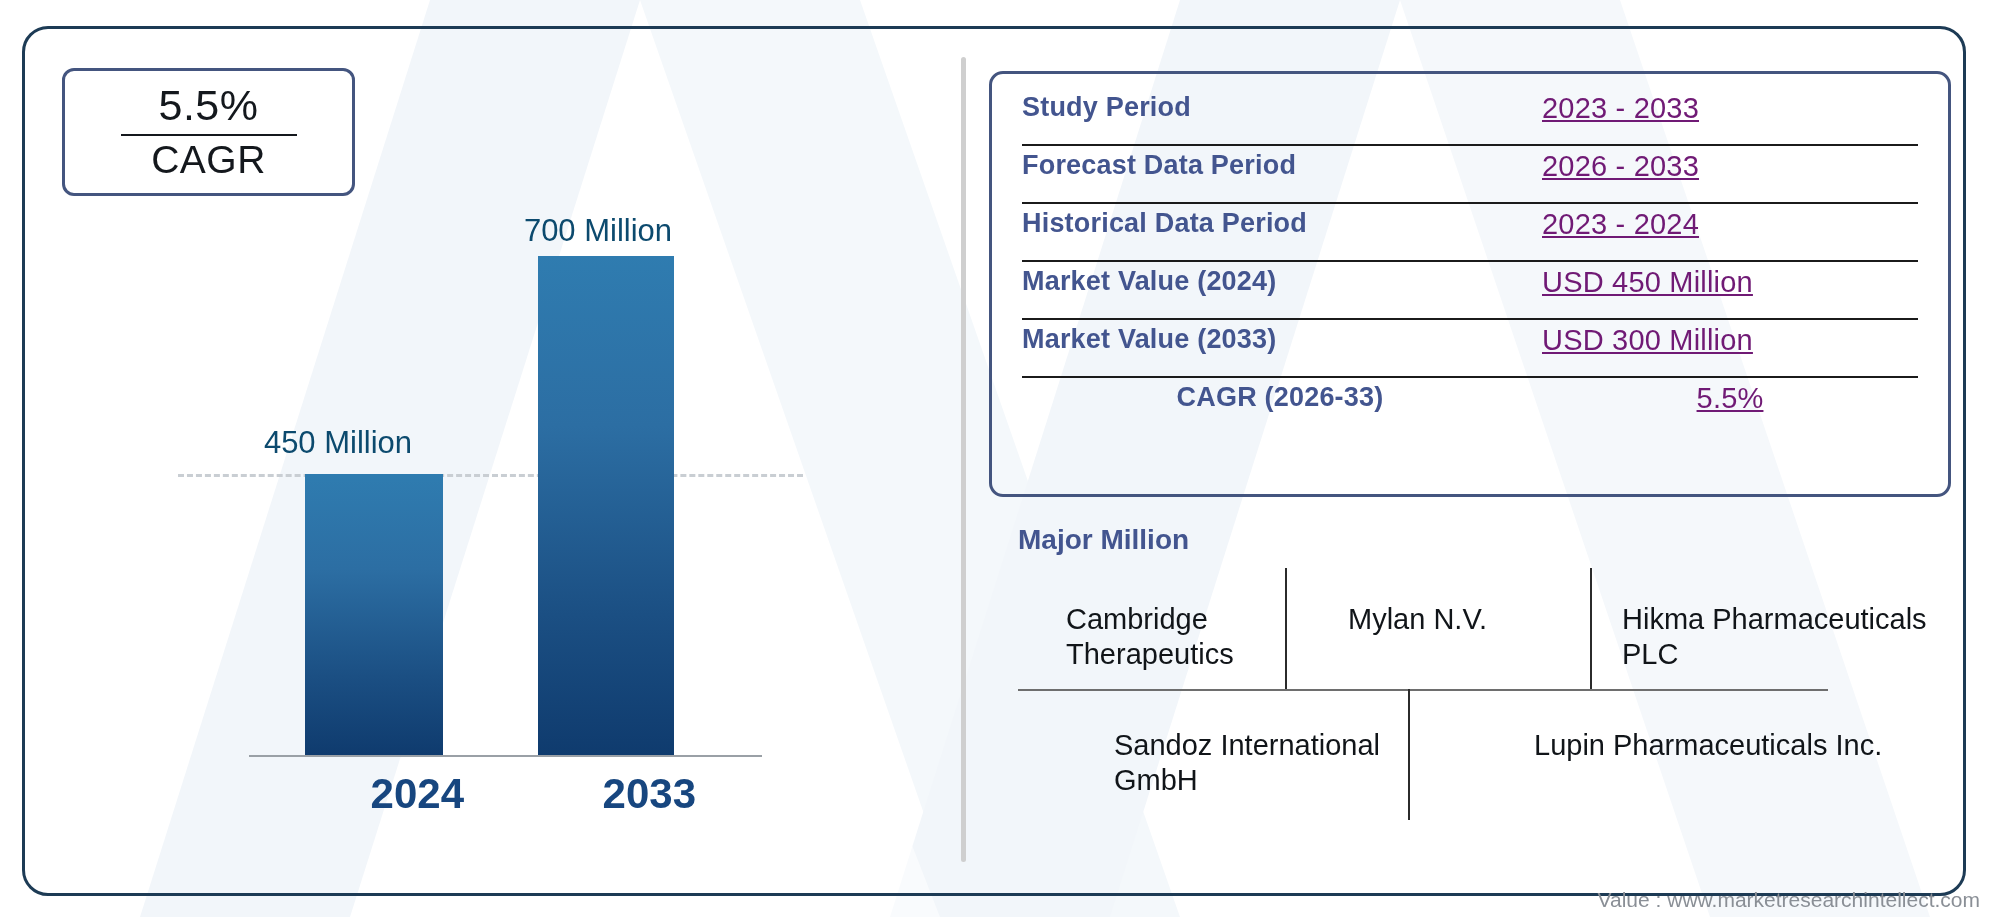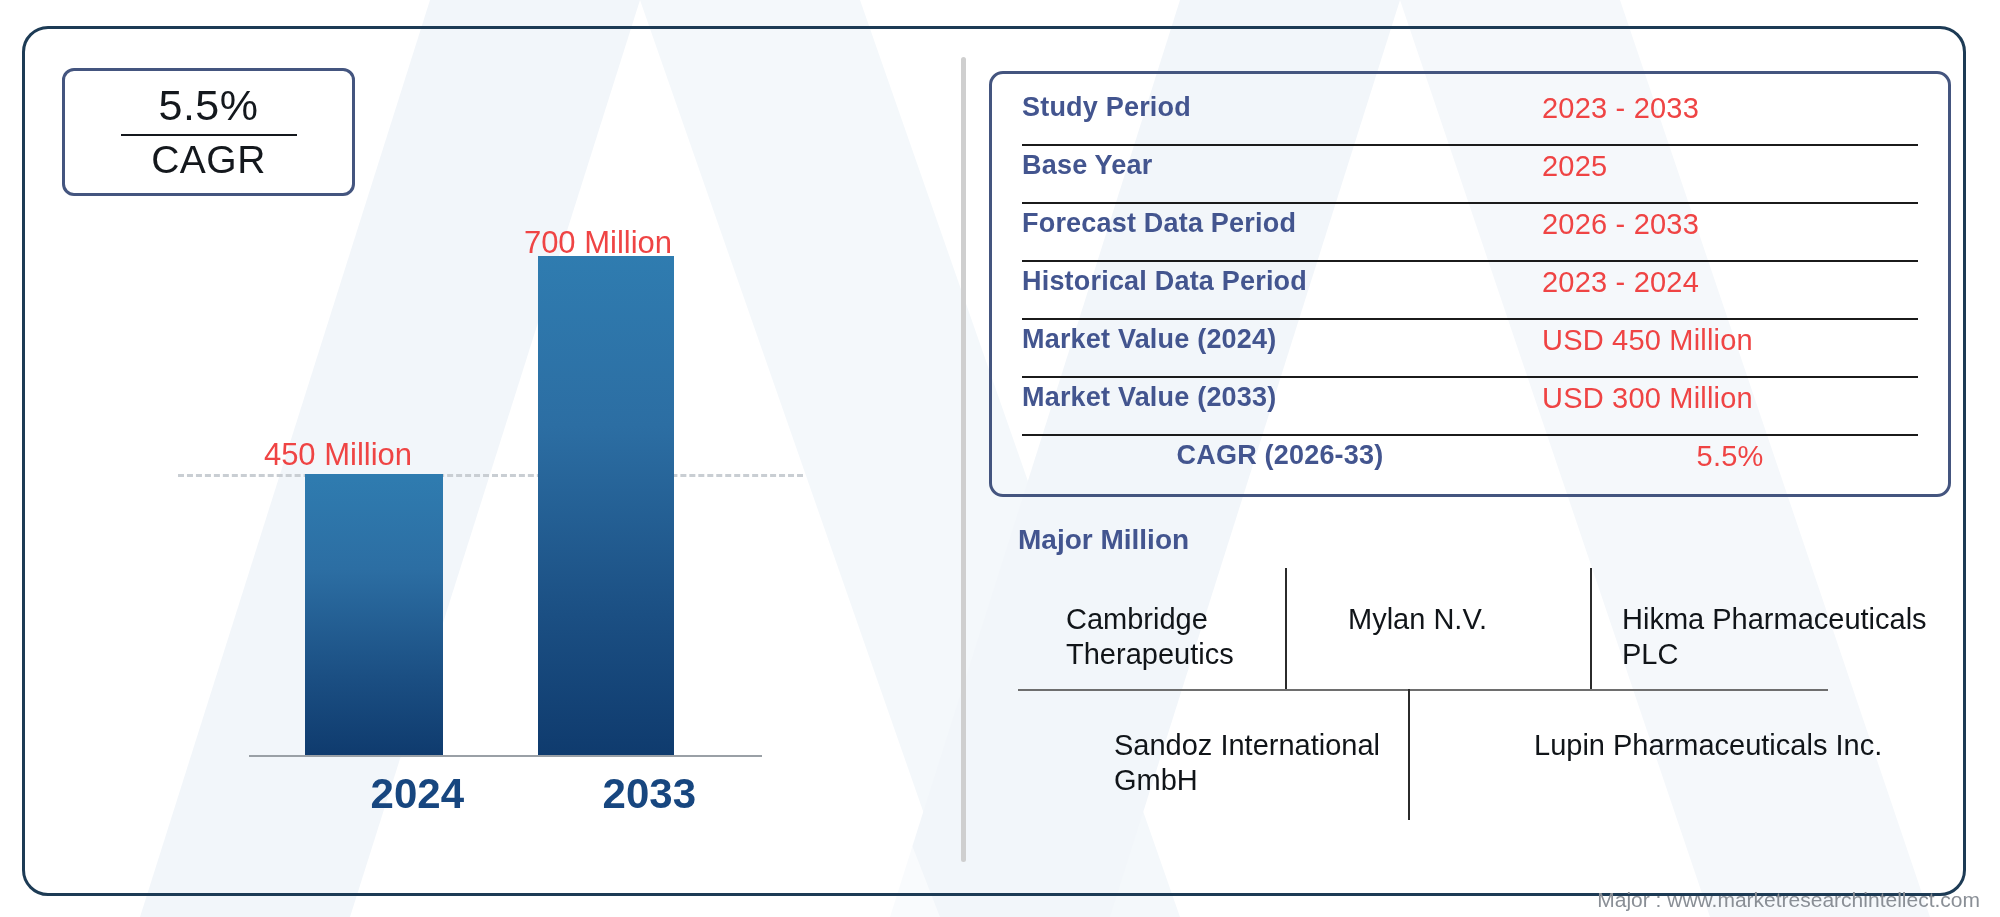--- a/index.html
+++ b/index.html
@@ -79,24 +79,23 @@
   
   .chart {
     position: absolute;
     left: 0; top: 0;
     width: 960px; height: 917px;
     z-index: 2;
   }
   .bar-label {
     position: absolute;
     font-size: 31px;
-    color: #ef4444;
+    color: #0c4a6e;
     white-space: nowrap;
     text-align: center;
-    margin-top: 12px;
   }
   .bar {
     position: absolute;
     background: linear-gradient(180deg, #2f7cb0 0%, #2c6ea3 34%, #1b4f83 72%, #0f3b6e 100%);
   }
   .dash-line {
     position: absolute;
     left: 178px;
     top: 474px;
     width: 625px;
@@ -162,22 +161,23 @@
   .info-key {
     width: 520px;
     flex: 0 0 520px;
     font-size: 27px;
     font-weight: bold;
     color: #43558f;
     letter-spacing: 0.2px;
   }
   .info-val {
     font-size: 29px;
-    color: #ef4444;
+    color: #701a75;
     letter-spacing: 0.2px;
+    text-decoration: underline;
   }
 
   
   .players-heading {
     position: absolute;
     left: 1018px;
     top: 524px;
     font-size: 28px;
     font-weight: bold;
     color: #43558f;
@@ -261,24 +261,20 @@
   </div>
 
   <div class="v-divider"></div>
 
   <div class="info-table">
     <div class="info-row">
       <div class="info-key">Study Period</div>
       <div class="info-val">2023 - 2033</div>
     </div>
     <div class="info-row">
-      <div class="info-key">Base Year</div>
-      <div class="info-val">2025</div>
-    </div>
-    <div class="info-row">
       <div class="info-key">Forecast Data Period</div>
       <div class="info-val">2026 - 2033</div>
     </div>
     <div class="info-row">
       <div class="info-key">Historical Data Period</div>
       <div class="info-val">2023 - 2024</div>
     </div>
     <div class="info-row">
       <div class="info-key">Market Value (2024)</div>
       <div class="info-val">USD 450 Million</div>
@@ -301,15 +297,15 @@
     <div class="p-hline" style="left:0px; top:121px; width:810px;"></div>
     <div class="p-vline" style="left:390px; top:121px; height:131px;"></div>
 
     <div class="p-cell" style="left:48px; top:34px; width:150px;">Cambridge Therapeutics</div>
     <div class="p-cell" style="left:330px; top:34px; width:220px; text-align:left;">Mylan N.V.</div>
     <div class="p-cell" style="left:604px; top:34px; width:330px;">Hikma Pharmaceuticals PLC</div>
     <div class="p-cell" style="left:96px; top:160px; width:300px;">Sandoz International GmbH</div>
     <div class="p-cell" style="left:500px; top:160px; width:400px;margin-left:16px;">Lupin Pharmaceuticals Inc.</div>
   </div>
 
-  <div class="source">Major : www.marketresearchintellect.com</div>
+  <div class="source">Value : www.marketresearchintellect.com</div>
 
 </div>
 
 </body></html>

